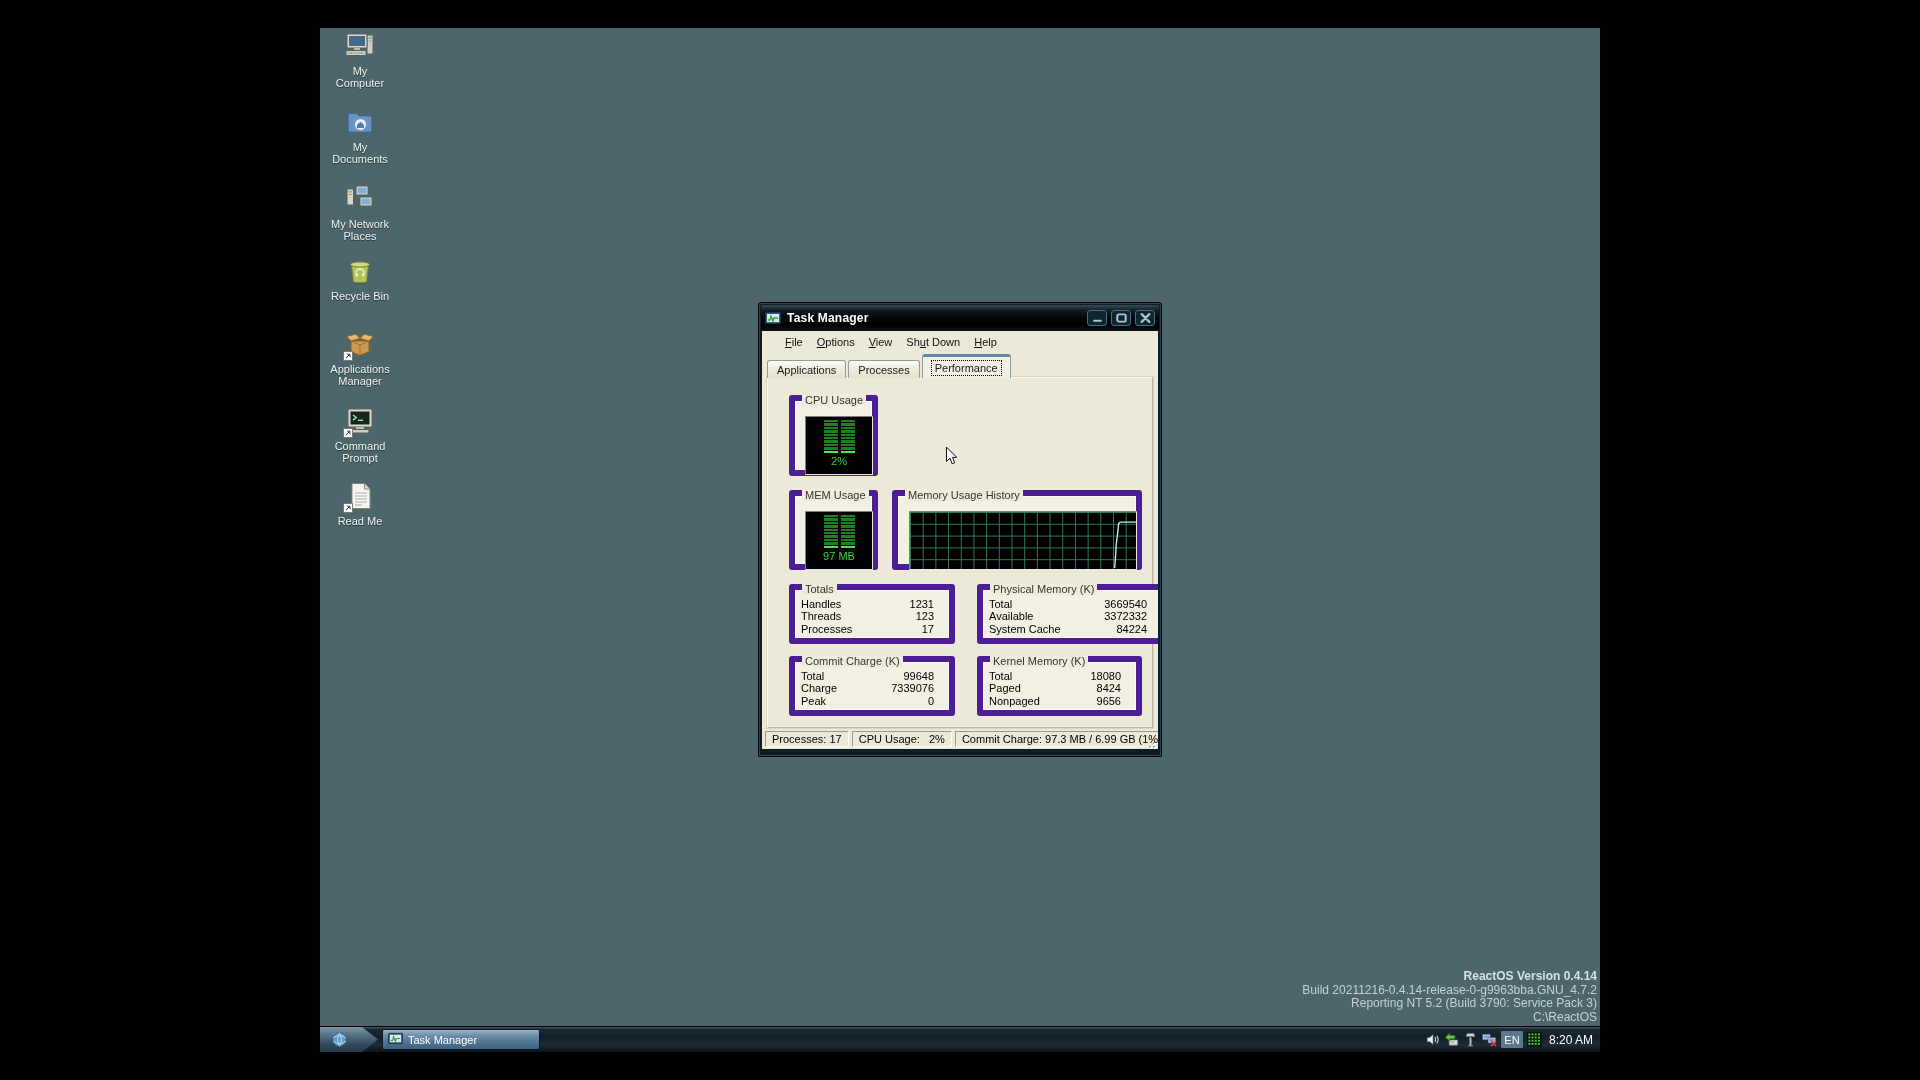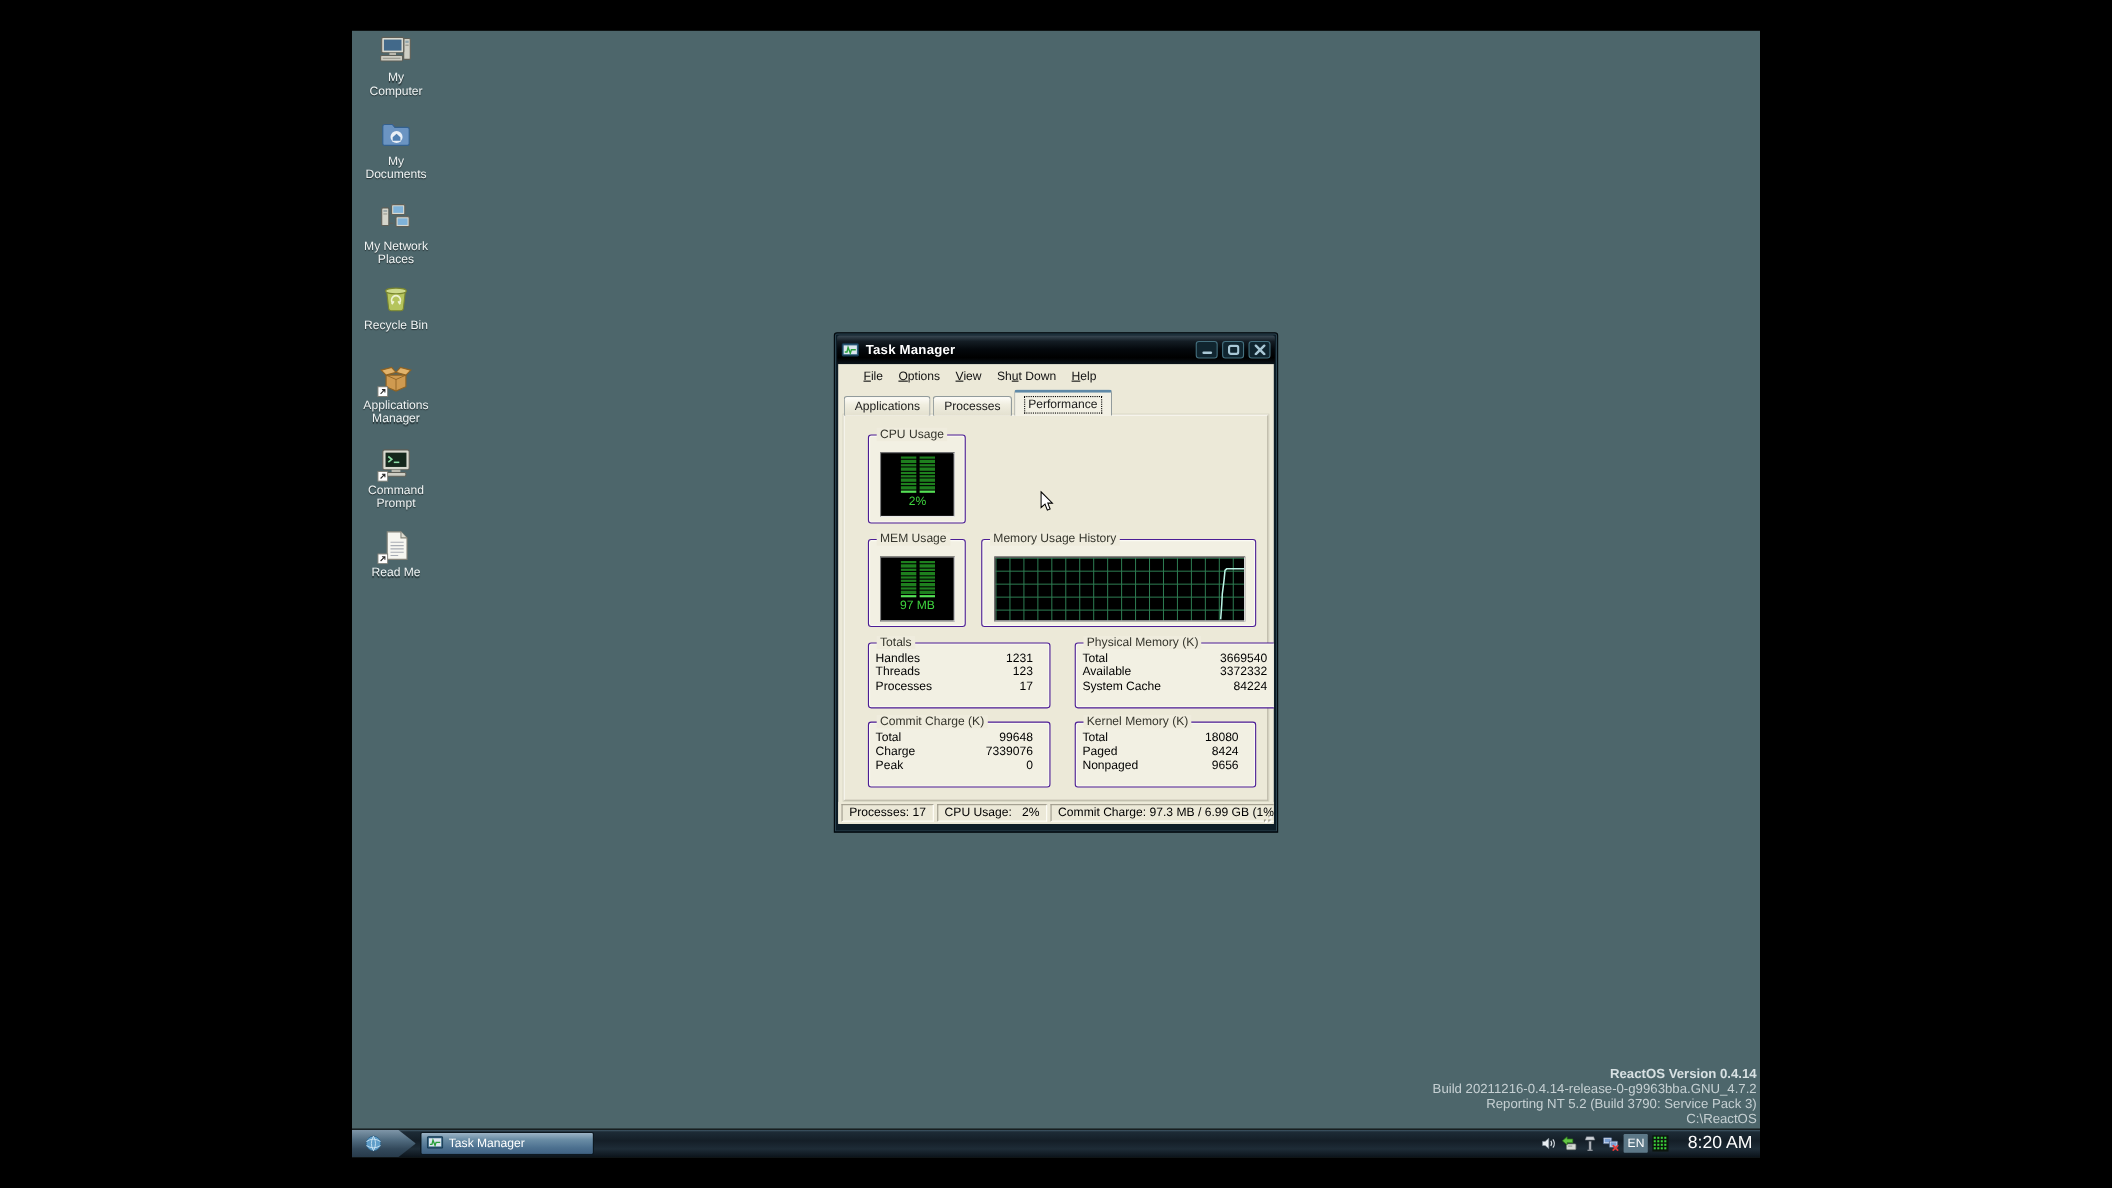--- a/index.html
+++ b/index.html
@@ -44,21 +44,21 @@
   .tab{height:18px;padding:0 9px;display:flex;align-items:center;font-size:11px;color:#1a1a1a;
        background:linear-gradient(180deg,#fefdf9 0%,#f0eee0 40%,#e3e0cf 100%);
        border:1px solid #929b9c;border-bottom:none;border-radius:3px 3px 0 0;box-sizing:border-box;}
   .tab.selected{height:24px;background:#f2f0e4;border-top:3px solid #5f89a7;z-index:3;}
   .tab.selected .tab-label{outline:1px dotted #000;padding:1px 3px;}
   
   #tab-page{position:absolute;left:5px;right:5px;top:46px;bottom:21px;background:#ece9d8;
             border:1px solid #f8f7f0;border-right-color:#b9b6a5;border-bottom-color:#b9b6a5;
             box-shadow:0 0 0 1px #d8d5c4;}
   
-  .groupbox{position:absolute;background:#f2f0e3;border:1px solid #4c1d95;border-radius:3px;
+  .groupbox{position:absolute;background:#f2f0e3;border:6px solid #4c1d95;border-radius:3px;
             box-shadow:inset 0 0 0 1px #fbfaf4;box-sizing:border-box;}
   .gb-title{position:absolute;top:-7px;left:7px;padding:0 3px;font-size:11px;color:#35352c;
             background:#efecdd;line-height:12px;white-space:nowrap;}
   .g-cpu-gauge{left:21px;top:17px;width:89px;height:81px;}
   .g-cpu-hist{left:124px;top:17px;width:250px;height:81px;}
   .g-mem-gauge{left:21px;top:112px;width:89px;height:80px;}
   .g-mem-hist{left:124px;top:112px;width:250px;height:80px;}
   .g-totals{left:21px;top:206px;width:166px;height:60px;}
   .g-physical{left:209px;top:206px;width:191px;height:60px;}
   .g-commit{left:21px;top:278px;width:166px;height:60px;}
@@ -101,21 +101,21 @@
   #task-button{position:absolute;left:62px;top:2px;width:158px;height:21px;box-sizing:border-box;
                background:linear-gradient(180deg,#9db4c6 0%,#6b8ea6 30%,#4d7190 70%,#3f6181 100%);
                border:1px solid #0d1820;border-radius:2px;display:flex;align-items:center;
                padding:0 5px;gap:5px;color:#fff;font-size:11px;}
   #task-button svg{width:15px;height:15px;flex:0 0 auto;}
   #tray{position:absolute;right:0;top:0;height:25px;display:flex;align-items:center;gap:4px;padding-right:7px;}
   .tray-icon{width:15px;height:15px;}
   .tray-icon svg{width:15px;height:15px;display:block;}
   #en-badge{width:22px;height:17px;background:#5d7888;color:#fff;font-size:11px;
             display:flex;align-items:center;justify-content:center;border-radius:1px;}
-  #clock{color:#fff;font-size:16px;margin-left:13px;}
+  #clock{color:#fff;font-size:12px;margin-left:3px;}
   
   #mouse-cursor{position:absolute;left:625px;top:418px;width:13px;height:20px;z-index:50;}
   #mouse-cursor svg{width:13px;height:20px;display:block;}
 </style>
 </head>
 <body>
 
 <div id="stage">
   <div id="screen">
 

